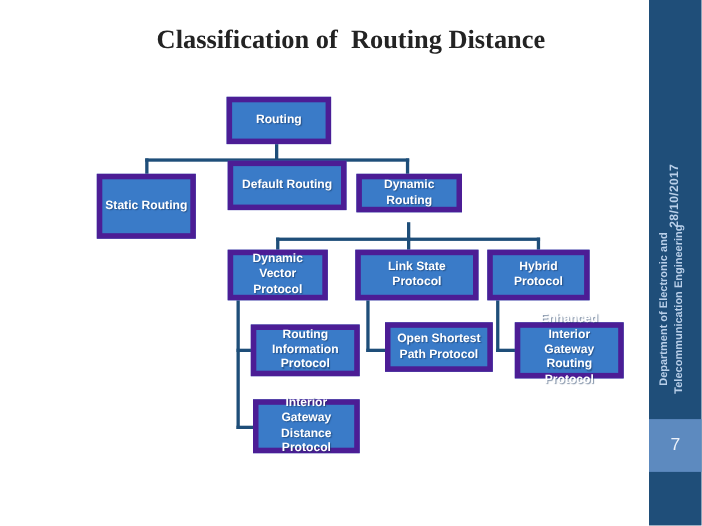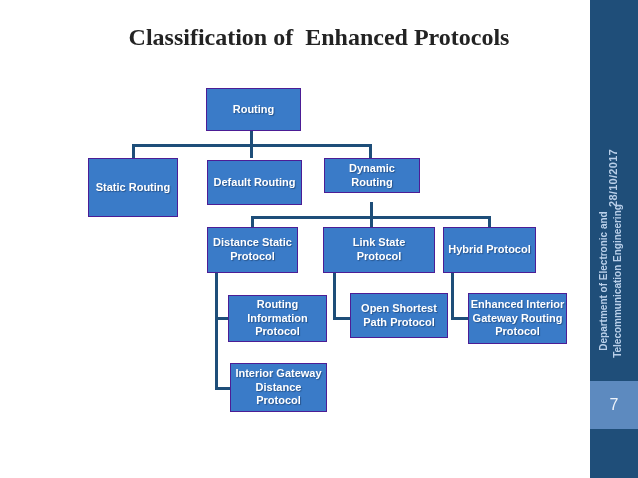--- a/index.html
+++ b/index.html
@@ -23,36 +23,36 @@
     font-size:24px;
     color:#232323;
     white-space:pre;
     letter-spacing:0px;
   }
   
   .node{
     position:absolute;
     box-sizing:border-box;
     background:#3a7bc8;
-    border:1px solid #4c1d95;
+    border:5px solid #4c1d95;
     color:#ffffff;
     font-weight:bold;
     font-size:11px;
     line-height:1.25;
     display:flex;
     align-items:center;
     justify-content:center;
     text-align:center;
     white-space:pre-line;
     text-shadow:1px 1px 1px rgba(25,55,95,0.55);
     padding:1px 2px;
   }
   .n-routing{left:206px;top:88px;width:95px;height:43px}
   .n-static{left:88px;top:158px;width:90px;height:59px}
-  .n-default{left:207px;top:160px;width:95px;height:45px}
+  .n-default{left:207px;top:146px;width:108px;height:45px}
   .n-dynamic{left:324px;top:158px;width:96px;height:35px}
   .n-dv{left:207px;top:227px;width:91px;height:46px}
   .n-ls{left:323px;top:227px;width:112px;height:46px}
   .n-hy{left:443px;top:227px;width:93px;height:46px}
   .n-rip{left:228px;top:295px;width:99px;height:47px}
   .n-ospf{left:350px;top:293px;width:98px;height:45px}
   .n-eigrp{left:468px;top:293px;width:99px;height:51px;padding:1px 0}
   .n-igrp{left:230px;top:363px;width:97px;height:49px}
   
   .conn{position:absolute;background:#1e4e79;}
@@ -112,21 +112,21 @@
   .pagenum{
     color:#eef3fa;
     font-size:16px;
   }
 </style>
 </head>
 <body>
 
 <div class="slide">
 
-  <h1 class="title">Classification of  Enhanced Protocols</h1>
+  <h1 class="title">Classification of  Routing Distance</h1>
 
   <div>
 
     <div class="conn c1"></div>
     <div class="conn c2"></div>
     <div class="conn c3"></div>
     <div class="conn c4"></div>
 
     <div class="conn c5"></div>
     <div class="conn c6"></div>
@@ -139,21 +139,21 @@
     <div class="conn c12"></div>
     <div class="conn c13"></div>
     <div class="conn c14"></div>
     <div class="conn c15"></div>
     <div class="conn c16"></div>
 
     <div class="node n-routing">Routing</div>
     <div class="node n-static">Static Routing</div>
     <div class="node n-default">Default Routing</div>
     <div class="node n-dynamic">Dynamic Routing</div>
-    <div class="node n-dv">Distance Static
+    <div class="node n-dv">Dynamic Vector
 Protocol</div>
     <div class="node n-ls">Link State
 Protocol</div>
     <div class="node n-hy">Hybrid Protocol</div>
     <div class="node n-rip">Routing
 Information
 Protocol</div>
     <div class="node n-ospf">Open Shortest
 Path Protocol</div>
     <div class="node n-eigrp">Enhanced Interior

